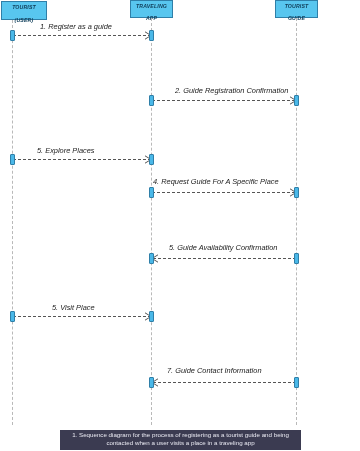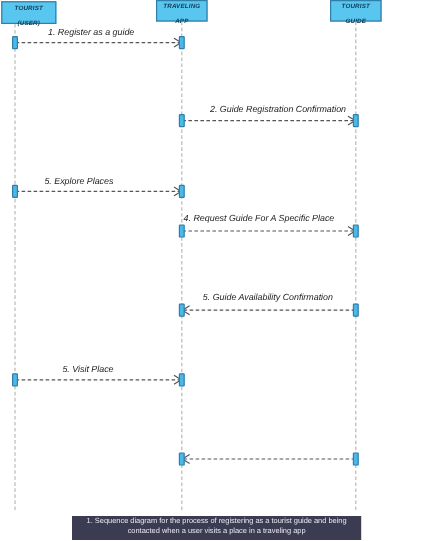--- a/index.html
+++ b/index.html
@@ -166,20 +166,21 @@
   <div class="activation" style="left:294px; top:253px;"></div>
 
   <div class="msg-label" style="left:52px; top:303px;">5. Visit Place</div>
   <svg class="arrow-svg" style="left:12px; top:312px; width:140px; height:9px;">
     <line x1="1" y1="4.5" x2="138" y2="4.5" stroke="#555555" stroke-width="1" stroke-dasharray="3,2"></line>
     <polyline points="133,0.8 139,4.5 133,8.2" fill="none" stroke="#555555" stroke-width="1"></polyline>
   </svg>
   <div class="activation" style="left:10px;  top:311px;"></div>
   <div class="activation" style="left:149px; top:311px;"></div>
 
+  <div class="msg-label" style="left:167px; top:366px;">7. Guide Contact Information</div>
   <svg class="arrow-svg" style="left:151px; top:378px; width:146px; height:9px;">
     <line x1="2" y1="4.5" x2="145" y2="4.5" stroke="#555555" stroke-width="1" stroke-dasharray="3,2"></line>
     <polyline points="7,0.8 1,4.5 7,8.2" fill="none" stroke="#555555" stroke-width="1"></polyline>
   </svg>
   <div class="activation" style="left:149px; top:377px;"></div>
   <div class="activation" style="left:294px; top:377px;"></div>
 
 </div>
 
 <div id="caption">

